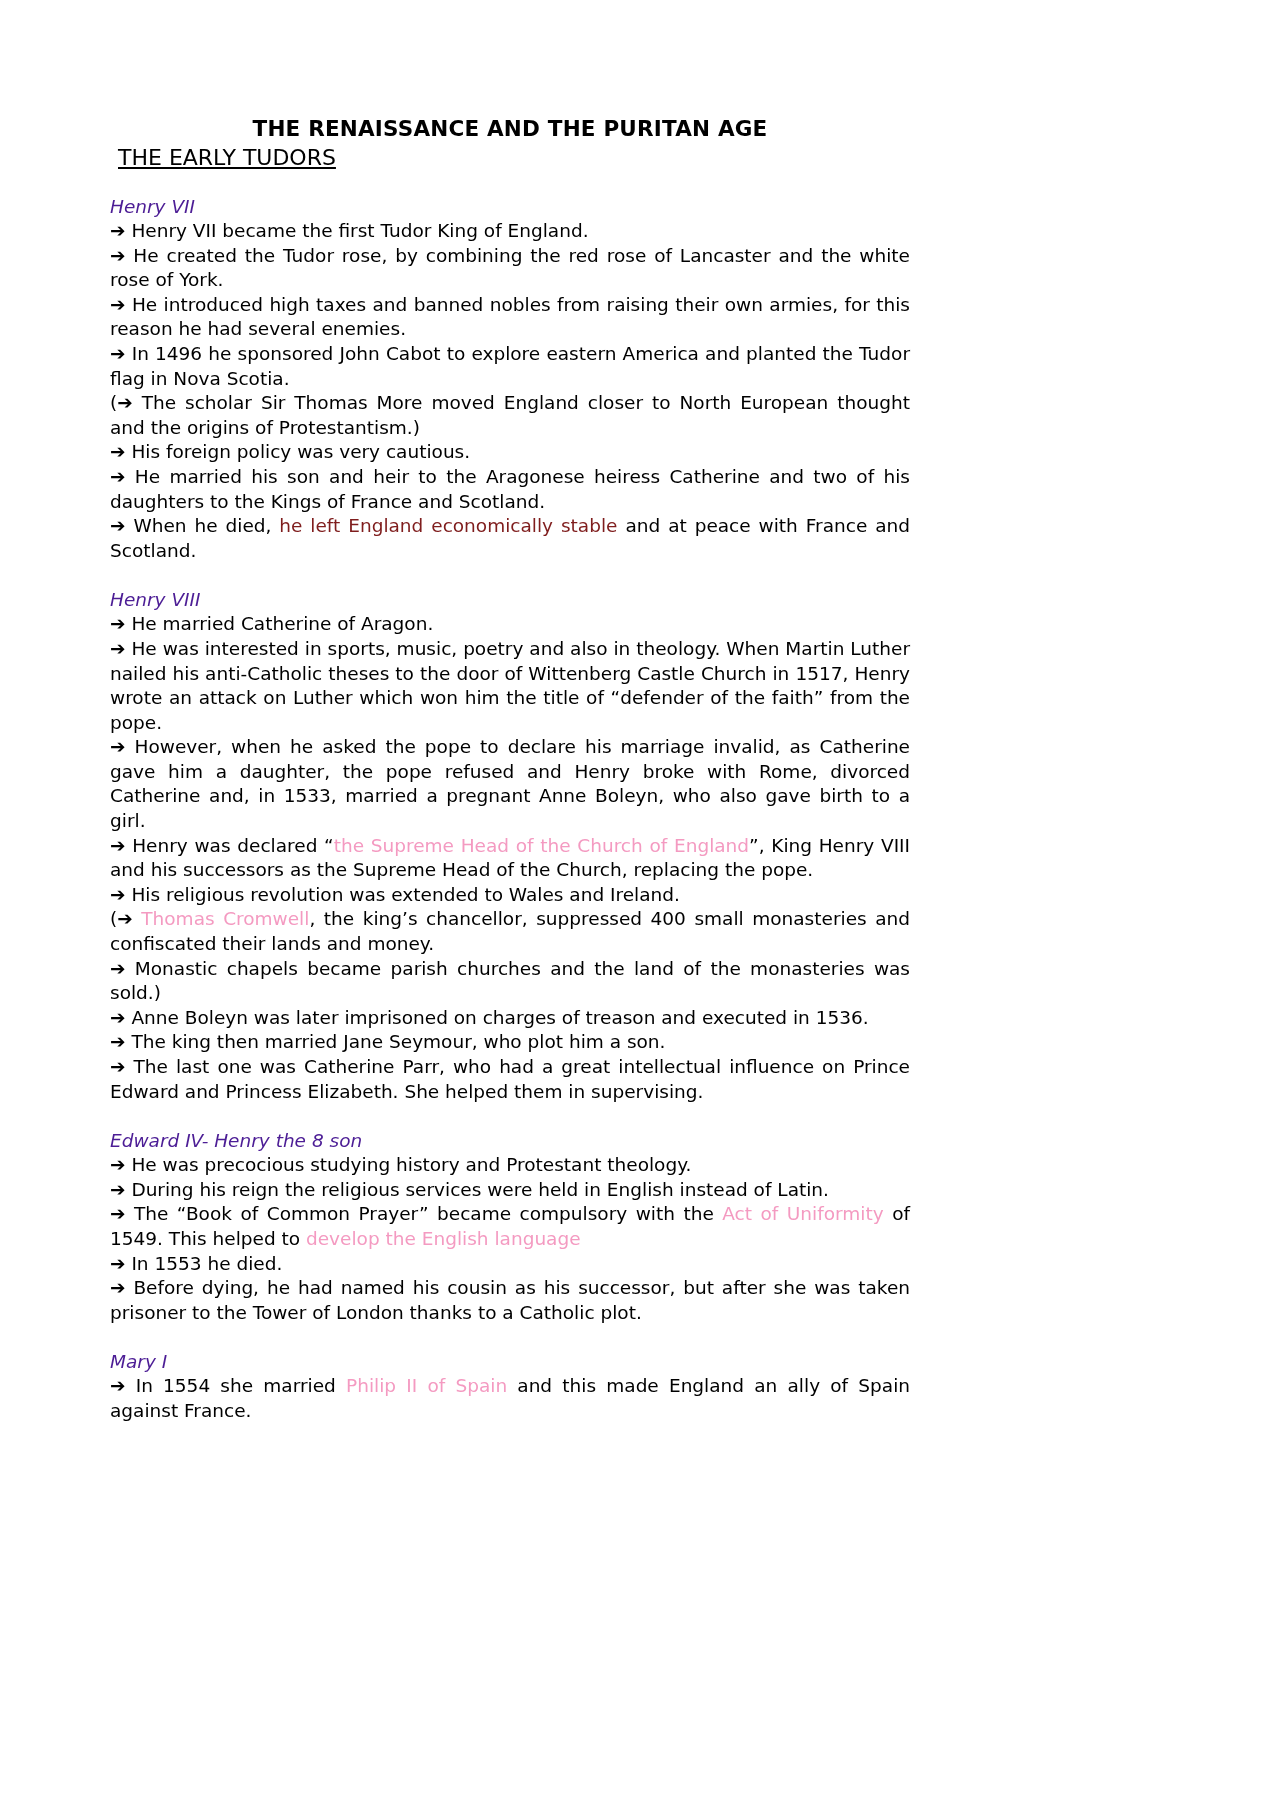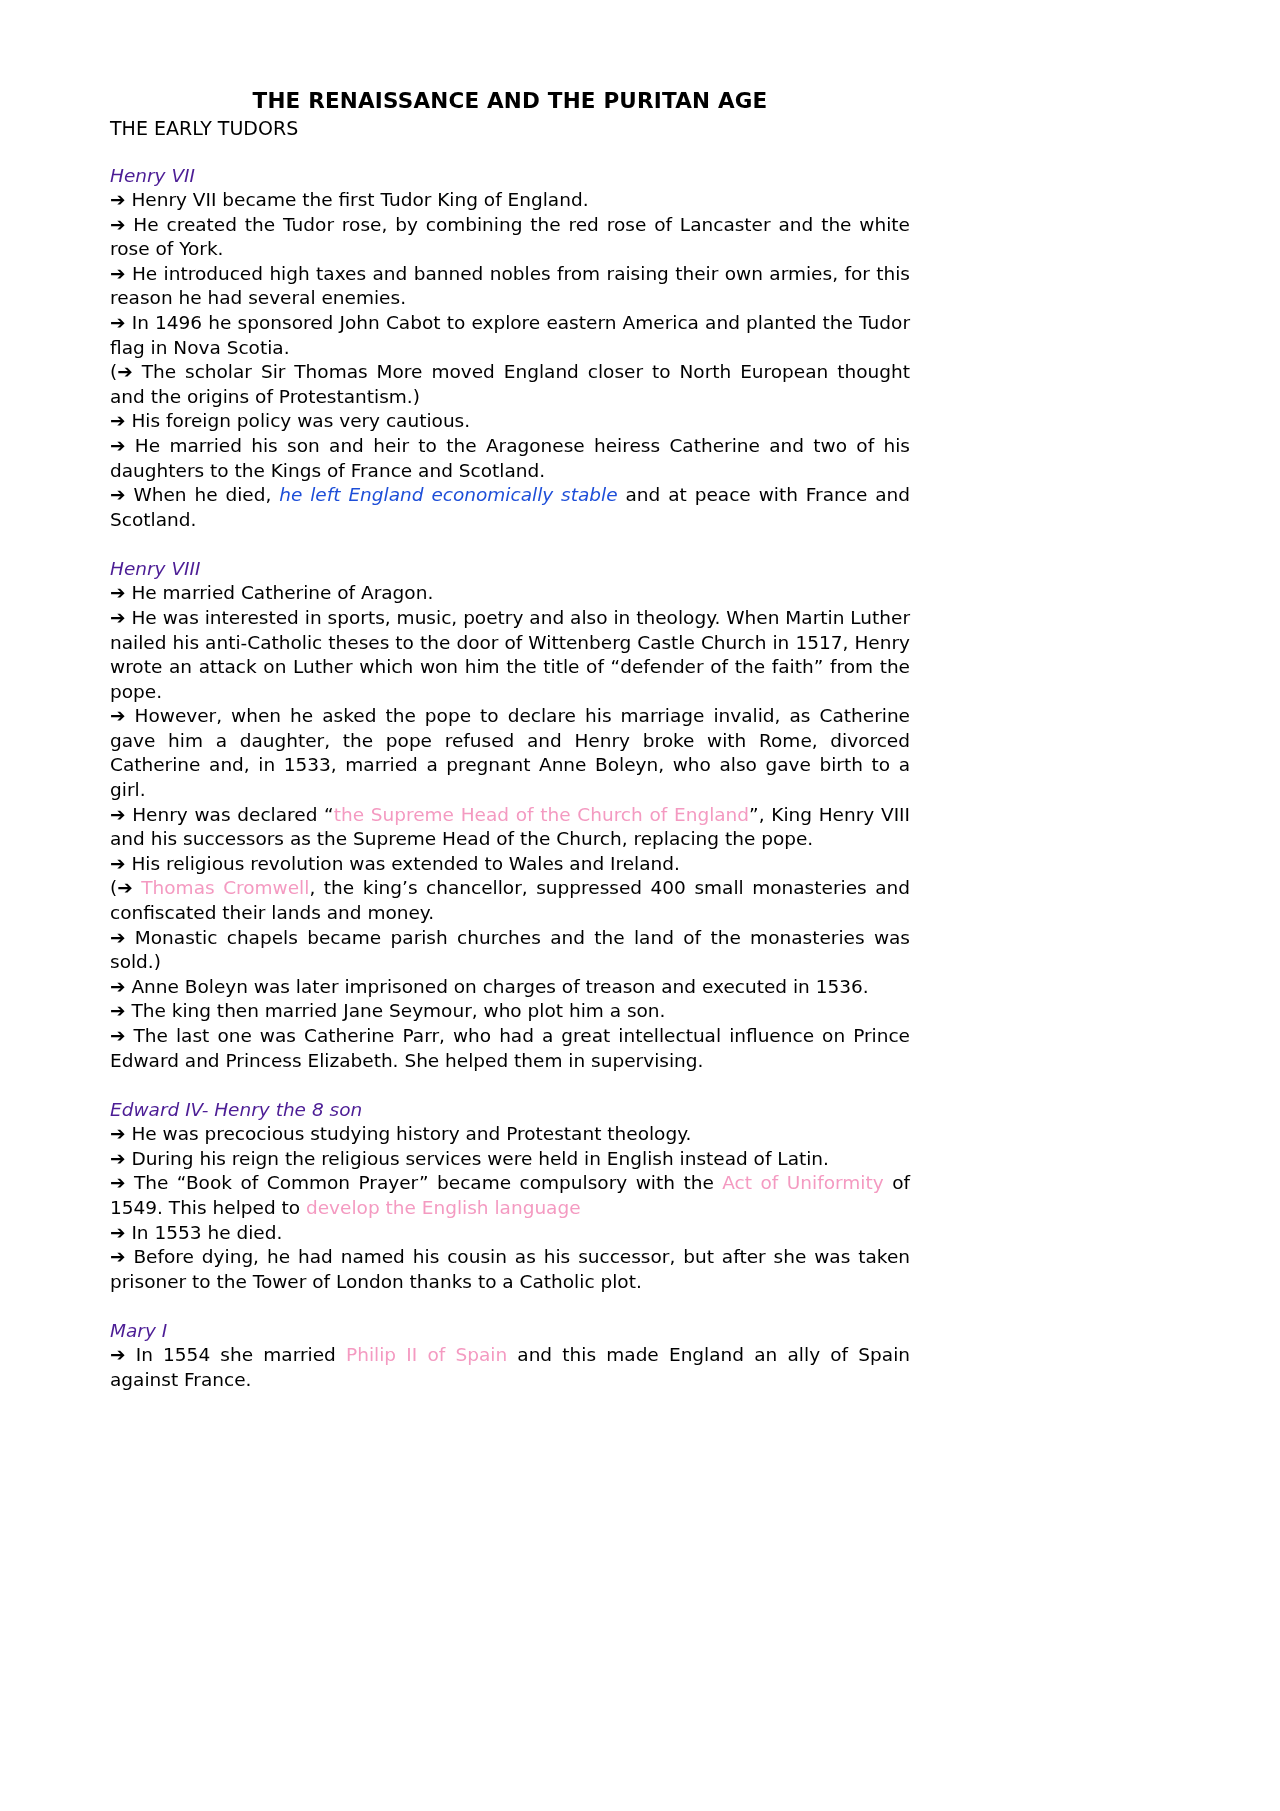--- a/index.html
+++ b/index.html
@@ -10,33 +10,34 @@
   body {
     width: 1280px;
     min-height: 1811px;
     font-family: "DejaVu Sans", sans-serif;
     color: #000000;
   }
   .page {
     width: 1020px;
     min-height: 1811px;
     box-sizing: border-box;
-    padding: 88px 110px 60px 110px;
+    padding: 116px 110px 60px 110px;
     position: relative;
   }
   .doc-title {
     text-align: center;
     font-weight: bold;
     font-size: 21.5px;
     letter-spacing: 0.2px;
     margin: 0 0 4px 0;
   }
   .section-heading {
-    font-size: 19px;
-    margin: 0 0 10px 0;
+    font-size: 22px;
+    text-decoration: underline;
+    margin: 0 0 10px 8px;
   }
   .sub-heading {
     color: #4c1d95;
     font-style: italic;
     font-size: 18.5px;
     margin: 26px 0 2px 0;
   }
   .para {
     font-size: 18.5px;
     line-height: 1.33;
@@ -44,22 +45,21 @@
     margin: 0;
     hyphens: none;
   }
   .hl-strong {
     color: #000000;
   }
   .hl-soft {
     color: #f49ac1;
   }
   .hl-mid {
-    color: #1d4ed8;
-    font-style: italic;
+    color: #7f1d1d;
   }
 </style>
 </head>
 <body>
 
 <div class="page">
   <h1 class="doc-title">THE RENAISSANCE AND THE PURITAN AGE</h1>
   <div class="section-heading">THE EARLY TUDORS</div>
   <div id="sections-root">
       <div class="sub-heading">Henry VII</div>

